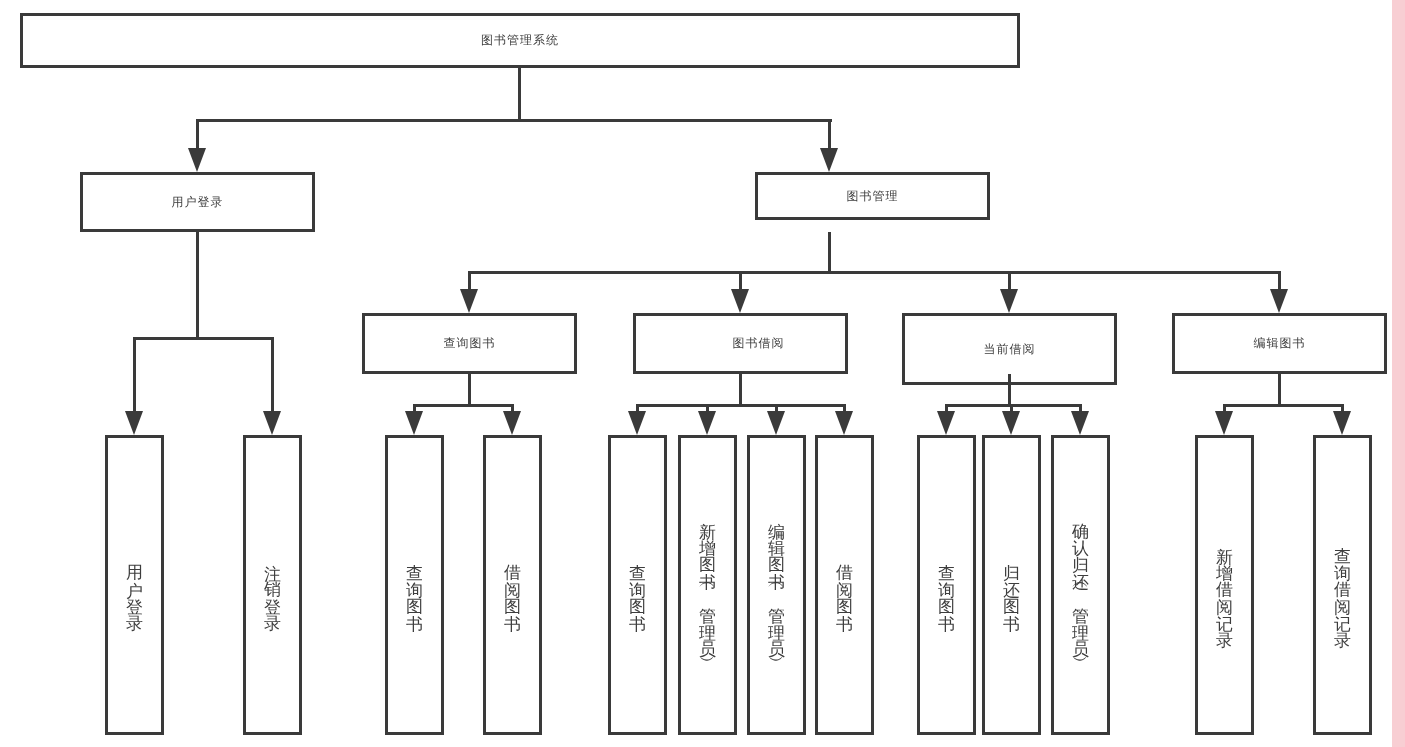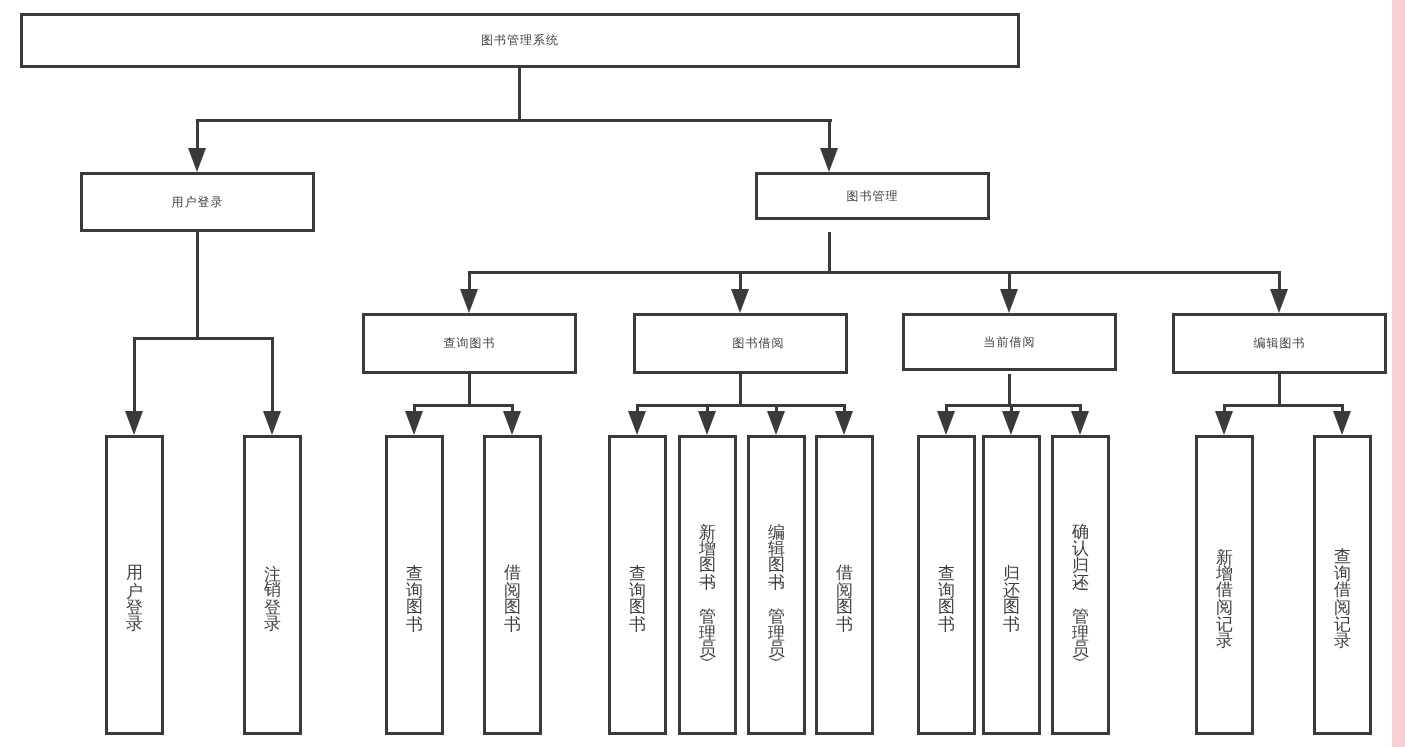--- a/index.html
+++ b/index.html
@@ -68,21 +68,21 @@
   <div class="arrow" style="left:731px;top:289px;"></div>
   <div class="arrow" style="left:1000px;top:289px;"></div>
   <div class="arrow" style="left:1270px;top:289px;"></div>
 
   <div class="box" style="left:362px;top:313px;width:215px;height:61px;">
     <span class="h-label">查询图书</span>
   </div>
   <div class="box" style="left:633px;top:313px;width:215px;height:61px;padding-left:36px;">
     <span class="h-label">图书借阅</span>
   </div>
-  <div class="box" style="left:902px;top:313px;width:215px;height:58px;">
+  <div class="box" style="left:902px;top:313px;width:215px;height:72px;">
     <span class="h-label">当前借阅</span>
   </div>
   <div class="box" style="left:1172px;top:313px;width:215px;height:61px;">
     <span class="h-label">编辑图书</span>
   </div>
 
   <div class="line" style="left:468px;top:374px;width:3px;height:32px;"></div>
   <div class="line" style="left:413px;top:404px;width:101px;height:3px;"></div>
   <div class="line" style="left:413px;top:404px;width:3px;height:12px;"></div>
   <div class="line" style="left:511px;top:404px;width:3px;height:12px;"></div>

